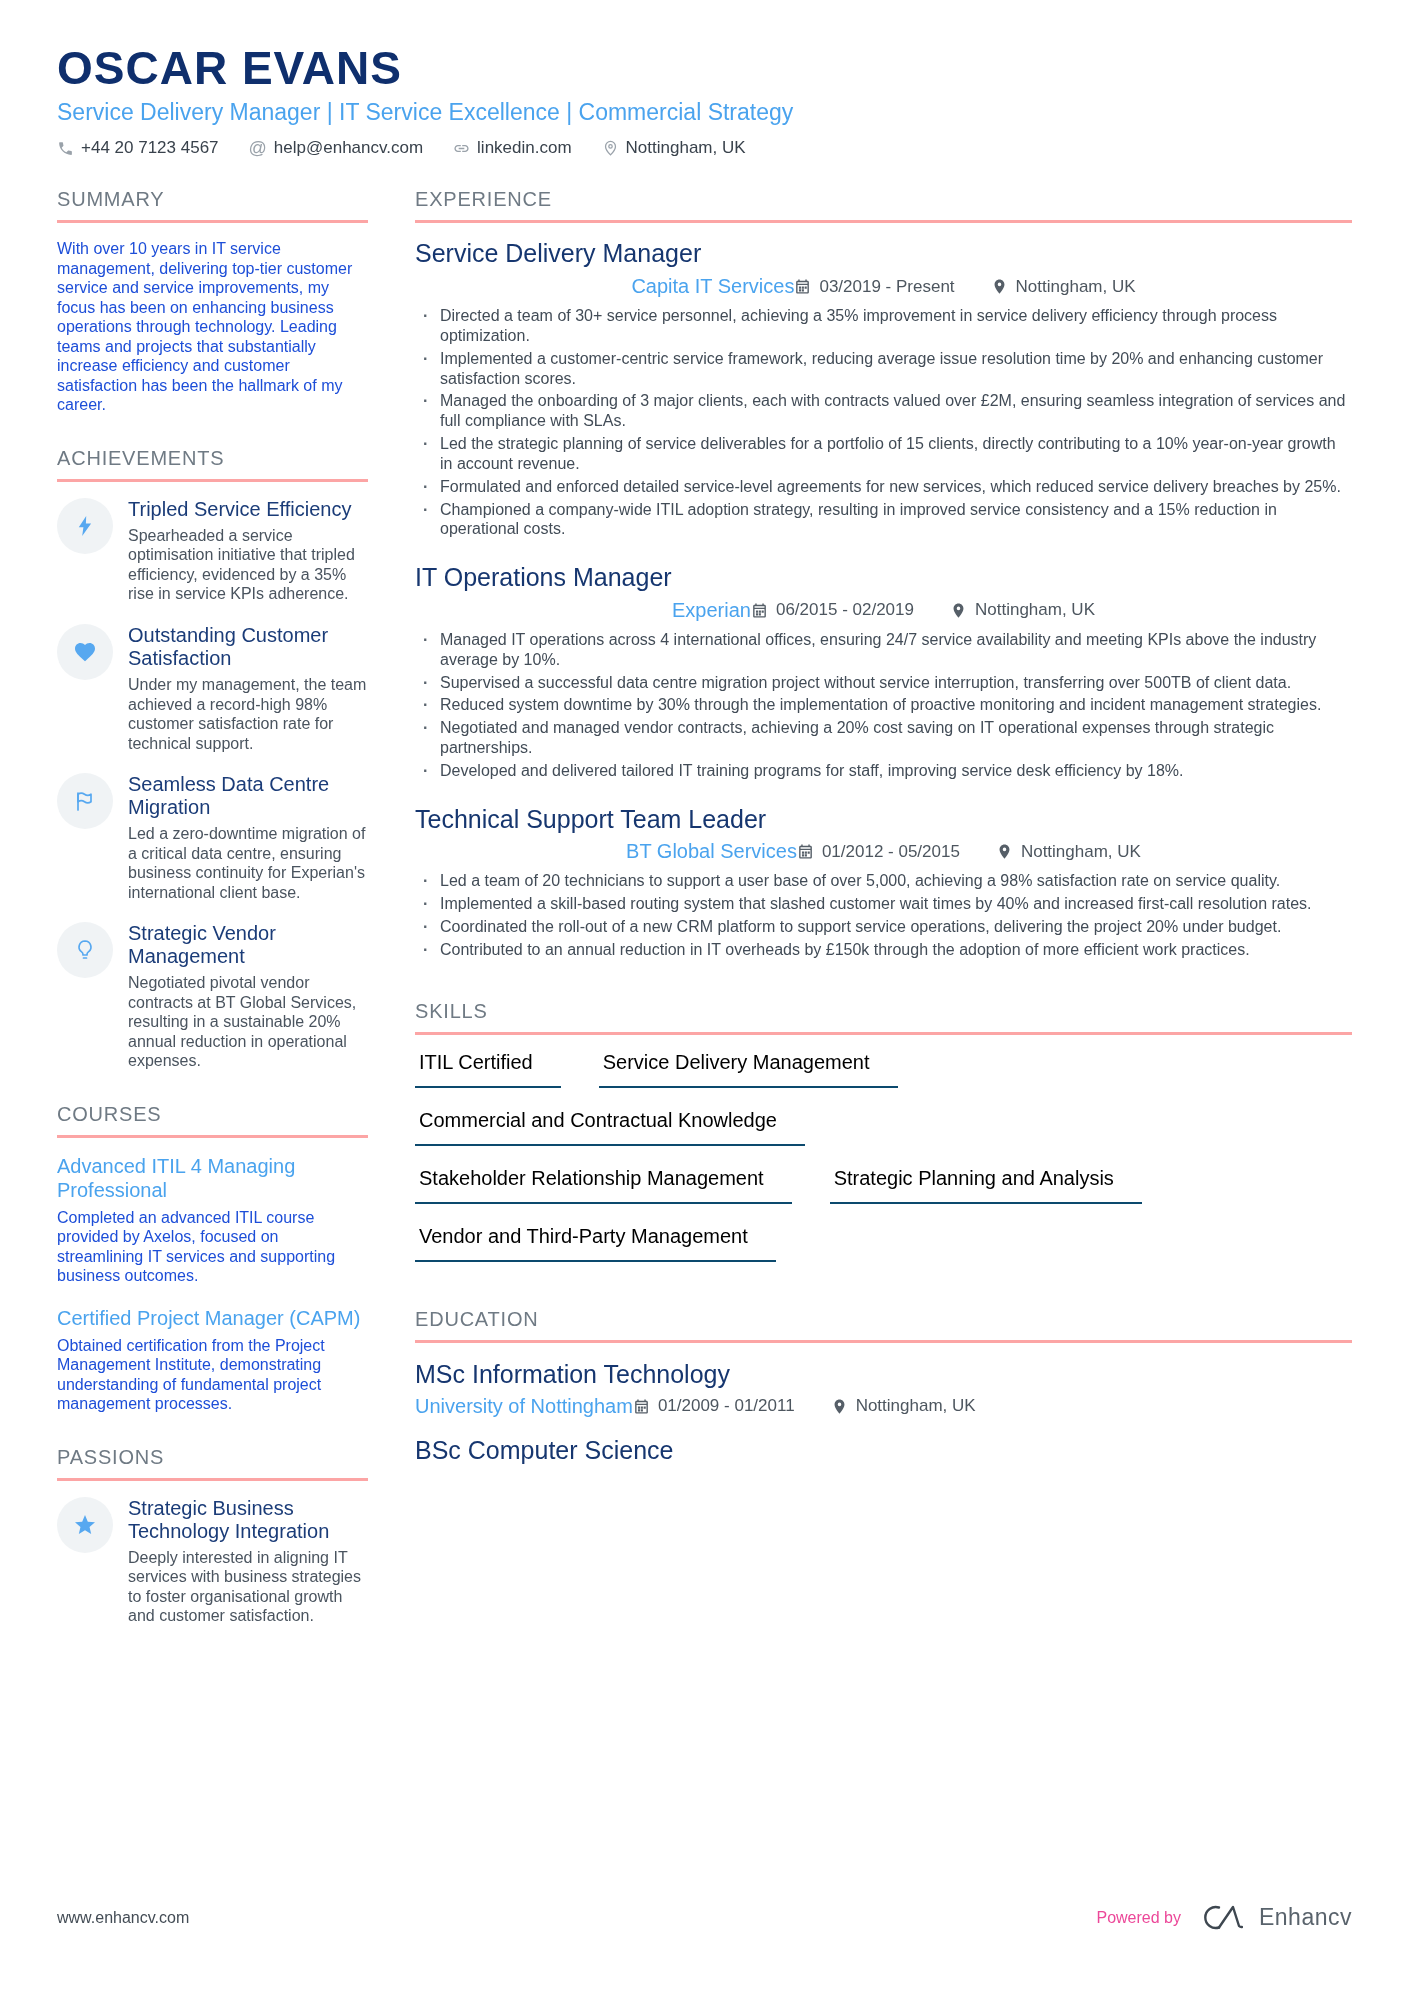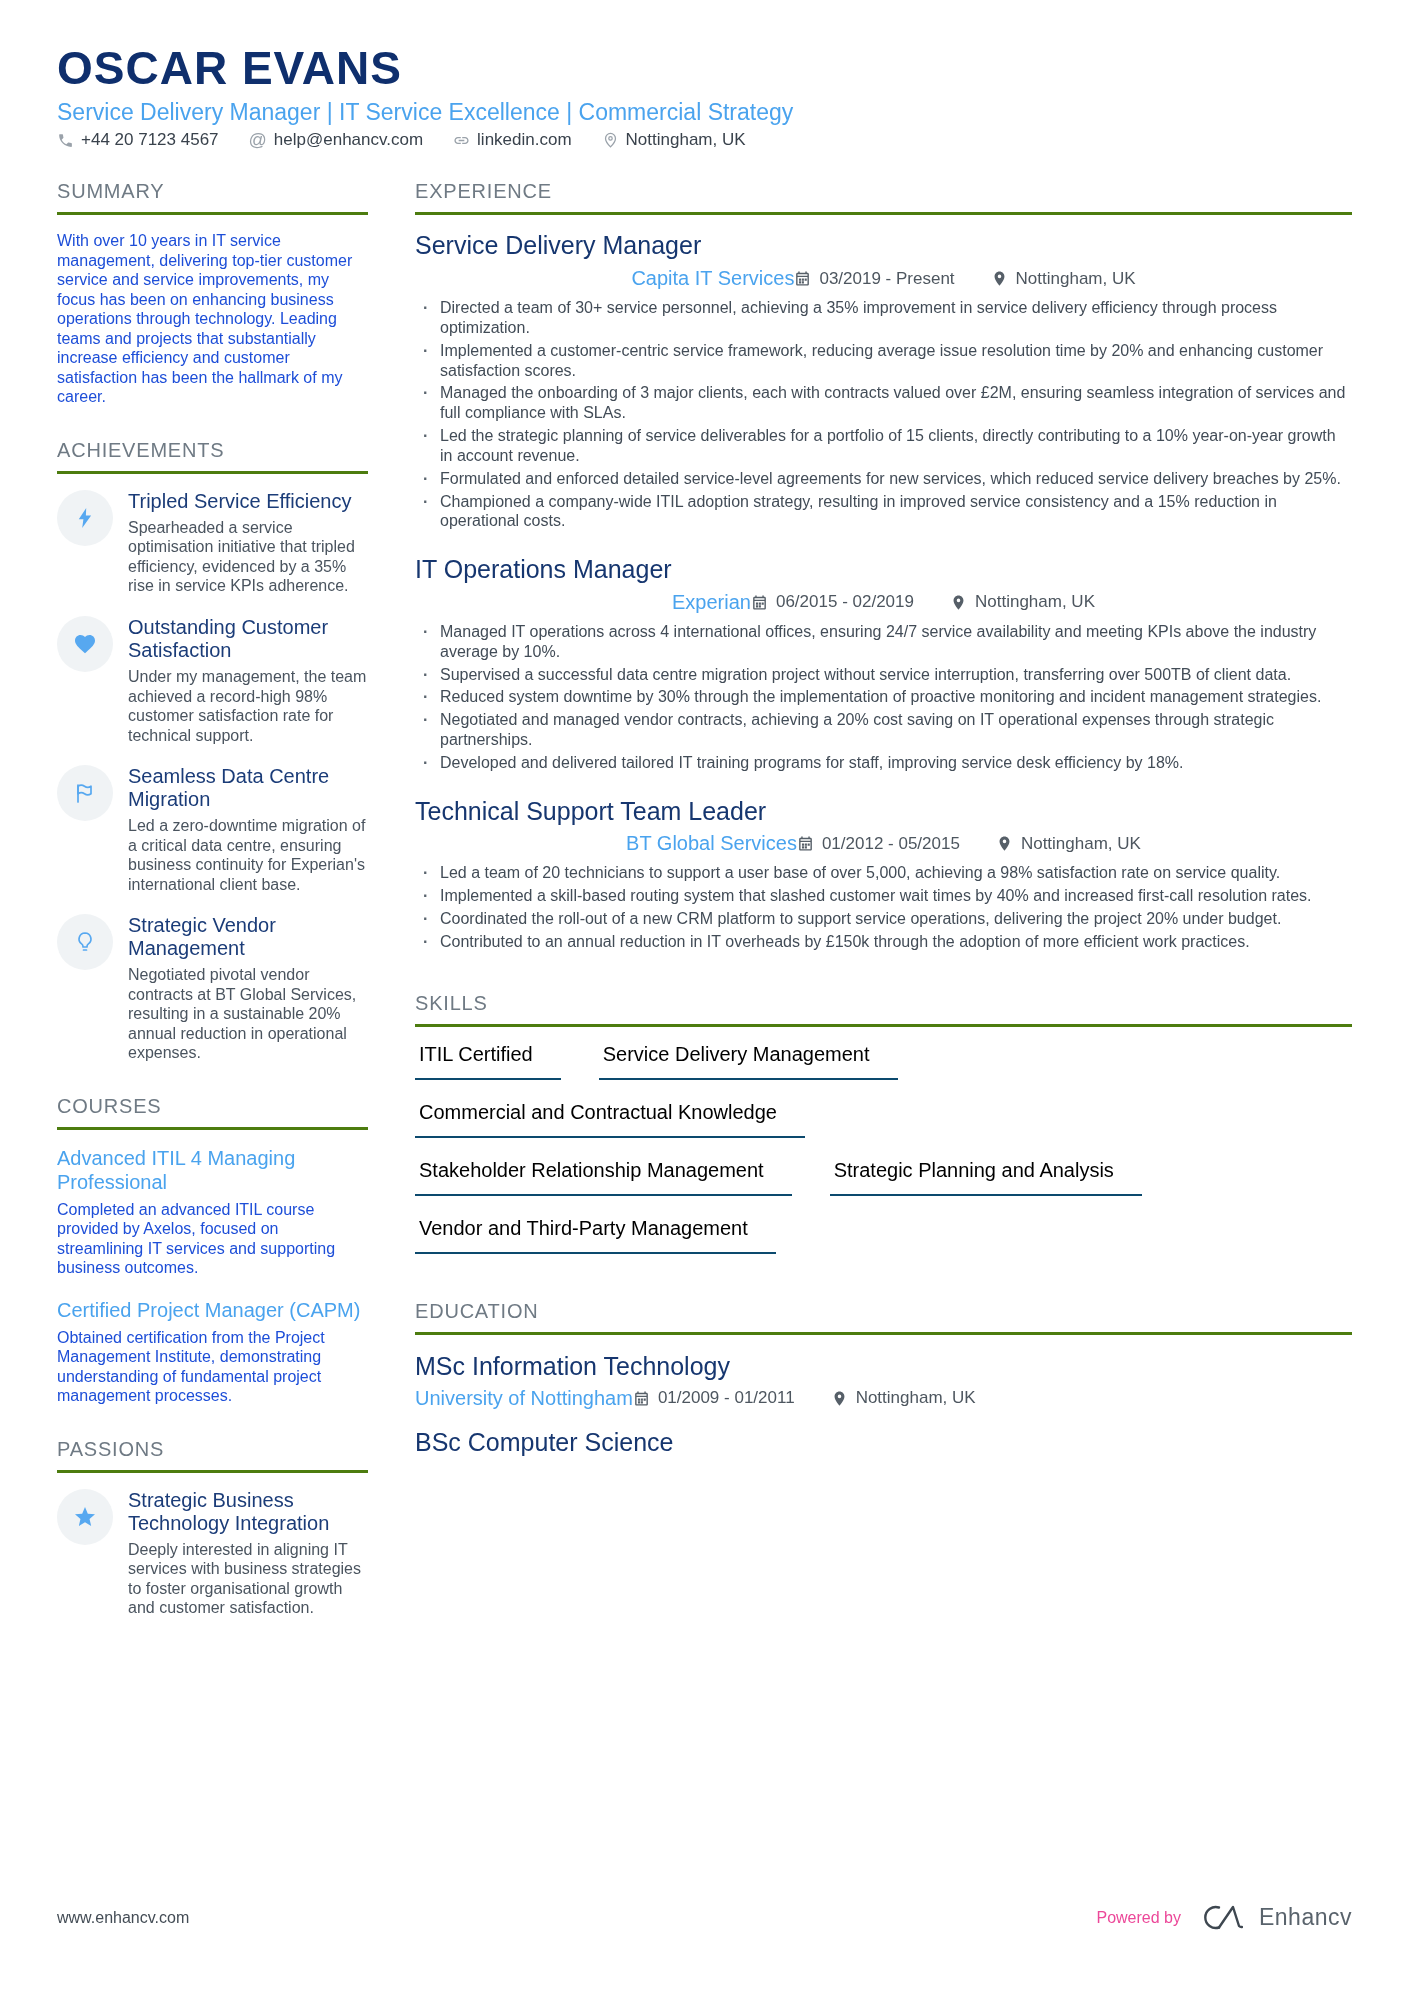--- a/index.html
+++ b/index.html
@@ -26,41 +26,41 @@
   }
   .headline {
     font-size: 23px;
     color: #4aa3ee;
     margin-top: 7px;
   }
   .contact-row {
     display: flex;
     align-items: center;
     gap: 30px;
-    margin-top: 4px;
+    margin-top: 12px;
     font-size: 17px;
     color: #39424c;
   }
   .contact-item { display: flex; align-items: center; gap: 7px; }
   .contact-item .ic { color: #9aa2aa; display: inline-flex; }
   .contact-item .ic svg { width: 17px; height: 17px; }
   .at-glyph { font-size: 18px; color: #9aa2aa; line-height: 1; }
 
   
   .cols { display: flex; gap: 47px; margin-top: 30px; }
   .col-left  { width: 311px; flex: none; }
   .col-right { flex: 1; min-width: 0; }
 
   .sec { margin-bottom: 32px; }
   .sec-head {
     font-size: 20px;
     font-weight: 400;
     color: #6f7a84;
     letter-spacing: 0.8px;
-    border-bottom: 3px solid #4d7c0f;
+    border-bottom: 3px solid #fca5a5;
     padding-bottom: 9px;
     margin: 0 0 16px 0;
   }
 
   .body-text { font-size: 16px; color: #1d4ed8; line-height: 1.22; }
 
   
   .ach-item { display: flex; gap: 15px; margin-bottom: 20px; }
   .ach-icon {
     width: 56px; height: 56px; border-radius: 50%;

